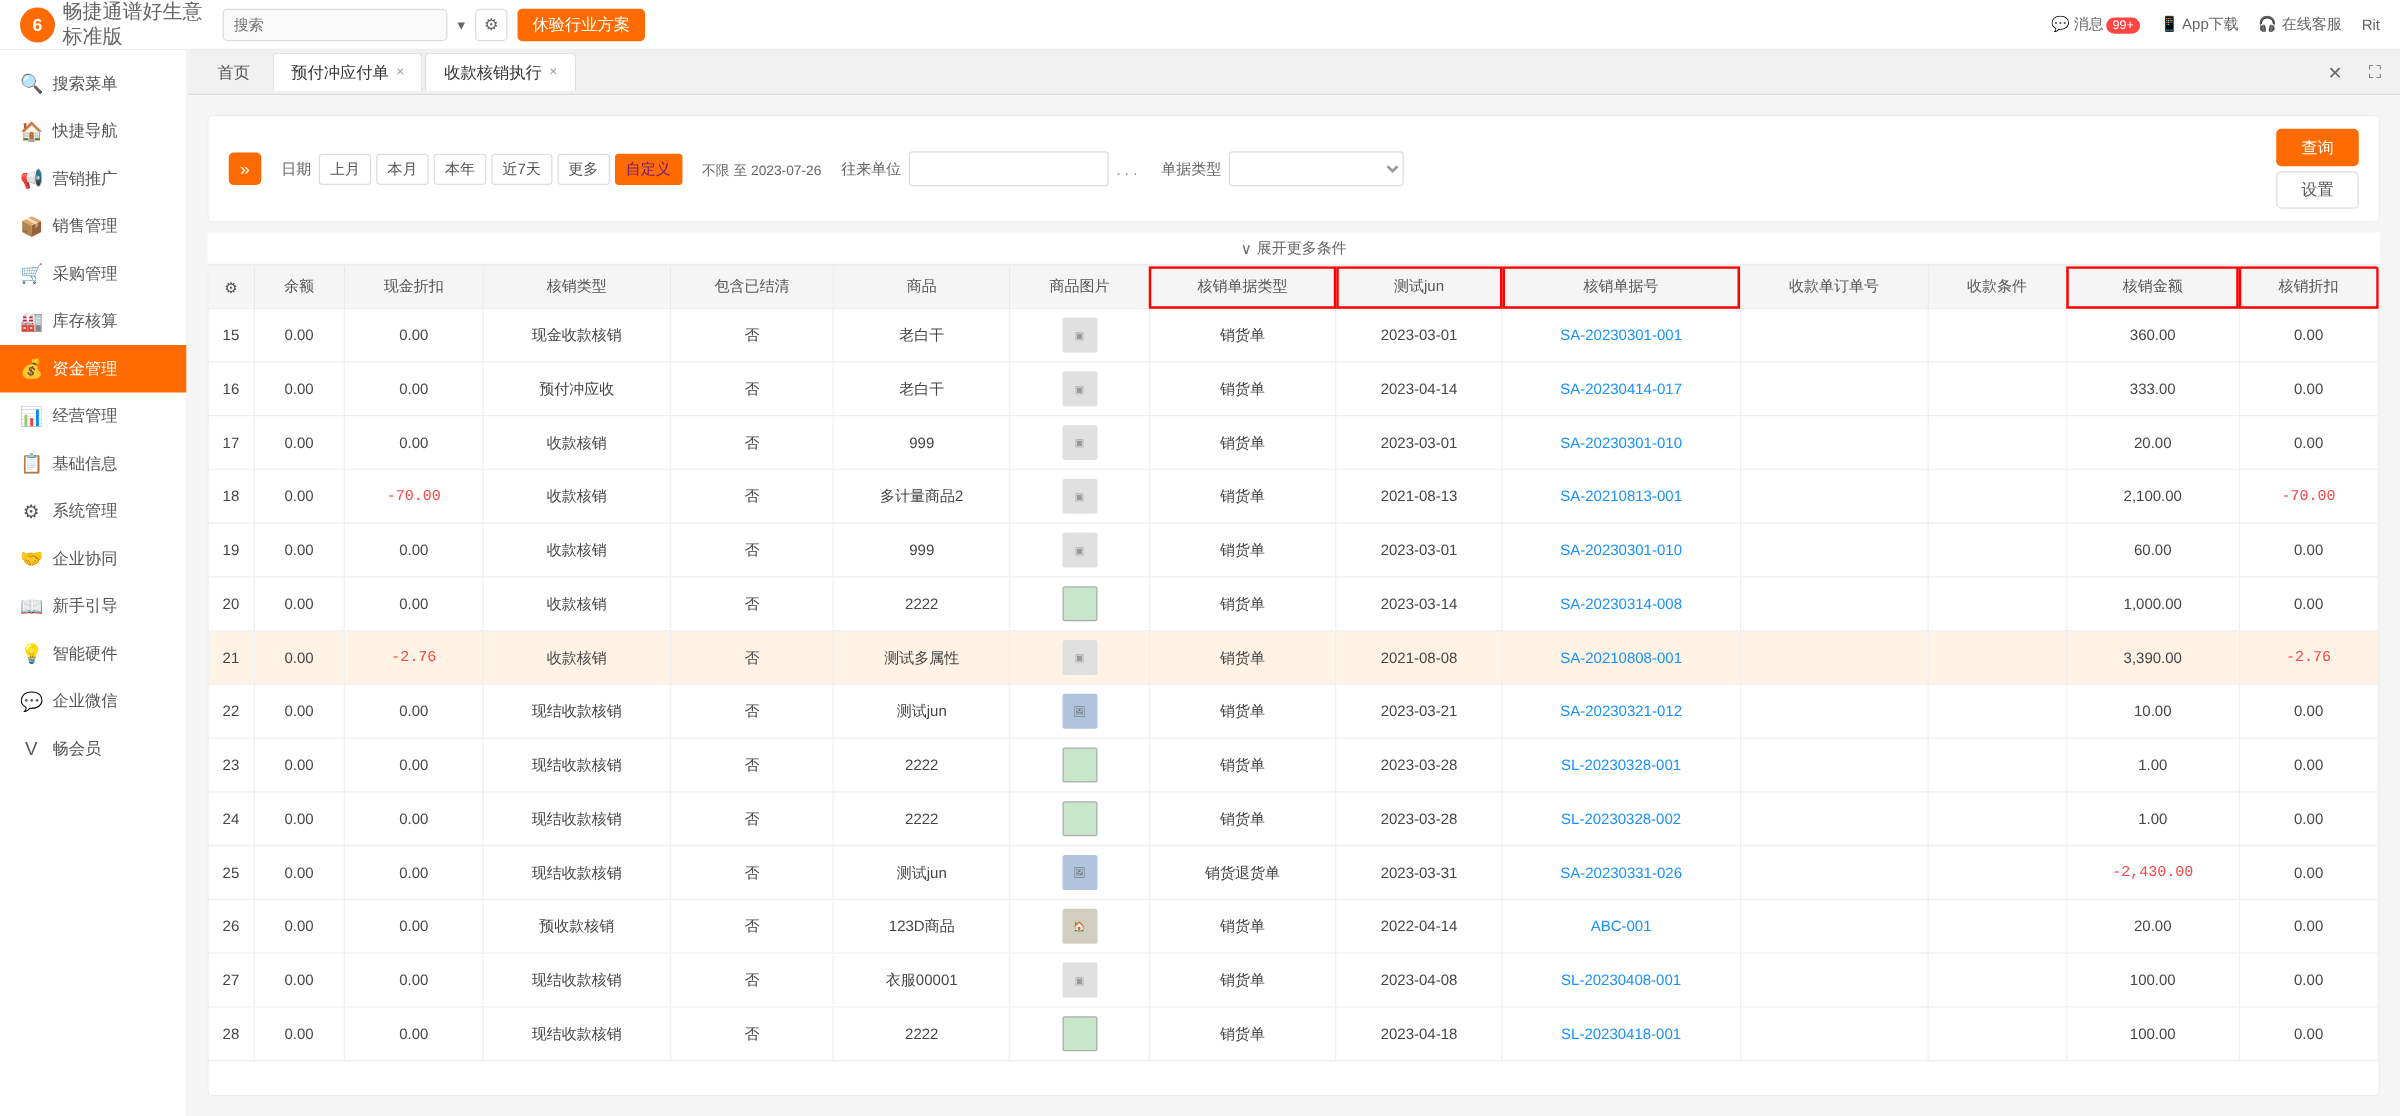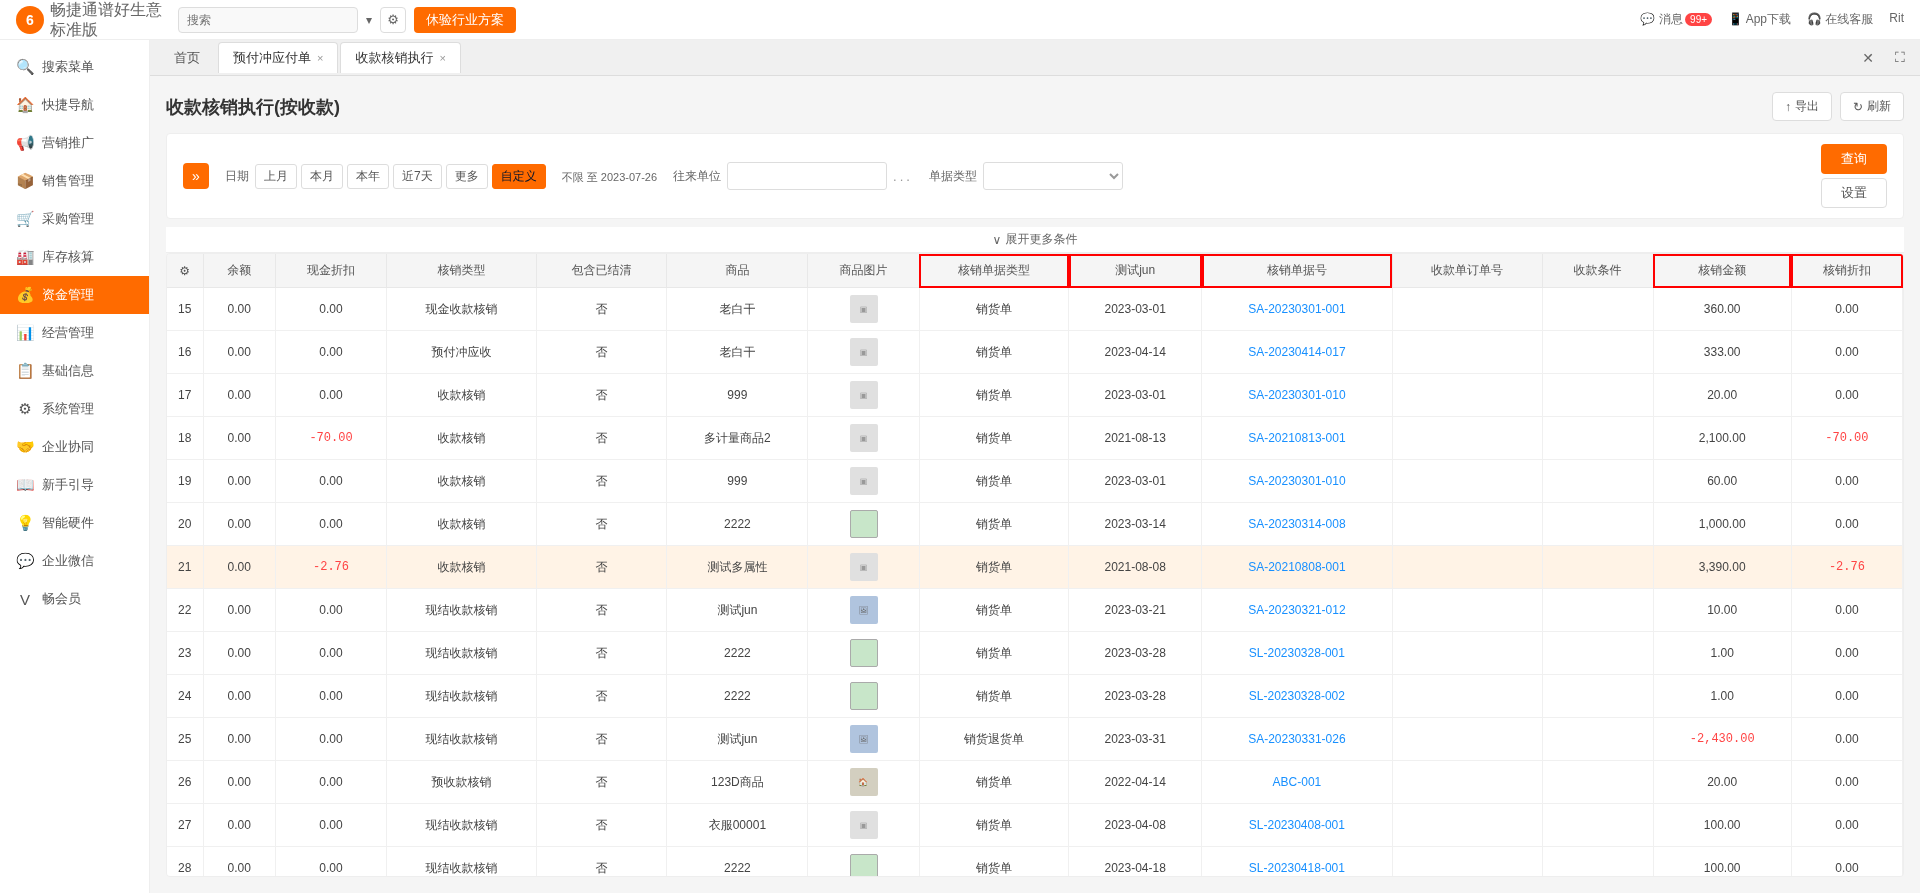--- a/index.html
+++ b/index.html
@@ -8,21 +8,21 @@
     
     .top-bar { height: 40px; background: #fff; display: flex; align-items: center; padding: 0 16px; border-bottom: 1px solid #eee; gap: 12px; }
     .logo-area { display: flex; align-items: center; gap: 6px; width: 150px; }
     .logo-icon { width: 28px; height: 28px; background: #ff6b00; border-radius: 50%; display: flex; align-items: center; justify-content: center; color: white; font-size: 14px; font-weight: bold; }
     .logo-text { font-size: 16px; color: #666; line-height: 1.2; }
     .top-search { flex: 1; display: flex; align-items: center; gap: 8px; }
     .top-search-box { height: 26px; border: 1px solid #ddd; border-radius: 4px; padding: 0 8px; width: 180px; background: #f9f9f9; color: #999; font-size: 12px; }
     .top-dropdown-btn { display: flex; align-items: center; gap: 4px; color: #666; cursor: pointer; font-size: 12px; }
     .gear-btn { width: 26px; height: 26px; border: 1px solid #ddd; border-radius: 4px; display: flex; align-items: center; justify-content: center; cursor: pointer; color: #666; }
     .industry-btn { background: #ff6b00; color: white; border: none; border-radius: 4px; padding: 4px 12px; cursor: pointer; font-size: 13px; }
-    .top-right { display: flex; gap: 16px; margin-left: auto; font-size: 12px; color: #666; }
+    .top-right { display: flex; align-items: center; gap: 16px; margin-left: auto; font-size: 12px; color: #666; }
     .badge { background: #ff4444; color: white; border-radius: 10px; padding: 1px 5px; font-size: 10px; margin-left: 2px; }
 
     
     .layout { display: flex; height: calc(893px - 40px); }
 
     
     .sidebar { width: 150px; background: #fff; border-right: 1px solid #eee; display: flex; flex-direction: column; padding: 8px 0; }
     .sidebar-item { display: flex; align-items: center; gap: 8px; padding: 10px 16px; cursor: pointer; font-size: 13px; color: #555; }
     .sidebar-item.active { background: #ff6b00; color: white; border-radius: 0; }
     .sidebar-item.active .si-icon { color: white; }
@@ -48,21 +48,21 @@
     .btn-export { display: flex; align-items: center; gap: 4px; padding: 5px 12px; border: 1px solid #ddd; border-radius: 4px; background: #fff; cursor: pointer; font-size: 12px; color: #555; }
     .btn-refresh { display: flex; align-items: center; gap: 4px; padding: 5px 12px; border: 1px solid #ddd; border-radius: 4px; background: #fff; cursor: pointer; font-size: 12px; color: #555; }
 
     
     .filter-bar { background: #fff; border-radius: 4px; padding: 10px 16px; margin-bottom: 8px; display: flex; align-items: center; gap: 16px; flex-wrap: wrap; border: 1px solid #eee; }
     .filter-expand-btn { width: 26px; height: 26px; background: #ff6b00; border-radius: 4px; display: flex; align-items: center; justify-content: center; color: white; cursor: pointer; font-size: 14px; flex-shrink: 0; }
     .filter-group { display: flex; align-items: center; gap: 6px; }
     .filter-label { font-size: 12px; color: #666; white-space: nowrap; }
     .filter-date-btns { display: flex; gap: 4px; }
     .date-btn { padding: 3px 8px; border: 1px solid #ddd; border-radius: 3px; background: #fff; cursor: pointer; font-size: 12px; color: #555; }
-    .date-btn.custom { background: #ff6b00; color: #0f172a; border-color: #ff6b00; }
+    .date-btn.custom { background: #ff6b00; color: #701a75; border-color: #ff6b00; }
     .filter-date-range { font-size: 11px; color: #666; margin-top: 2px; }
     .filter-input { height: 28px; border: 1px solid #ddd; border-radius: 3px; padding: 0 8px; font-size: 12px; width: 160px; color: #999; }
     .filter-dots { color: #999; letter-spacing: 3px; }
     .filter-select { height: 28px; border: 1px solid #ddd; border-radius: 3px; padding: 0 8px; font-size: 12px; width: 140px; color: #999; background: #fff; }
     .btn-query { background: #ff6b00; color: white; border: none; border-radius: 4px; padding: 6px 20px; cursor: pointer; font-size: 13px; }
     .btn-settings { background: #fff; color: #555; border: 1px solid #ddd; border-radius: 4px; padding: 5px 16px; cursor: pointer; font-size: 13px; margin-left: 0; }
 
     
     .expand-more { text-align: center; padding: 4px; background: #fff; border-bottom: 1px solid #eee; }
     .expand-more-btn { color: #666; font-size: 12px; cursor: pointer; display: inline-flex; align-items: center; gap: 4px; }
@@ -190,33 +190,20 @@
         <span class="tab-close">×</span>
       </div>
       <div class="tab-bar-right">
         <div class="tab-bar-btn">✕</div>
         <div class="tab-bar-btn">⛶</div>
       </div>
     </div>
 
     <div class="page-content">
 
-      <div class="page-header">
-        <div class="page-title">收款核销执行(按收款)</div>
-        <div class="header-actions">
-          <button class="btn-export">
-            <span>↑</span>
-            <span>导出</span>
-          </button>
-          <button class="btn-refresh">
-            <span>↻</span>
-            <span>刷新</span>
-          </button>
-        </div>
-      </div>
 
       <div class="filter-bar">
         <div class="filter-expand-btn">»</div>
         <div class="filter-group">
           <span class="filter-label">日期</span>
           <div class="filter-date-btns">
             <button class="date-btn">上月</button>
             <button class="date-btn">本月</button>
             <button class="date-btn">本年</button>
             <button class="date-btn">近7天</button>

